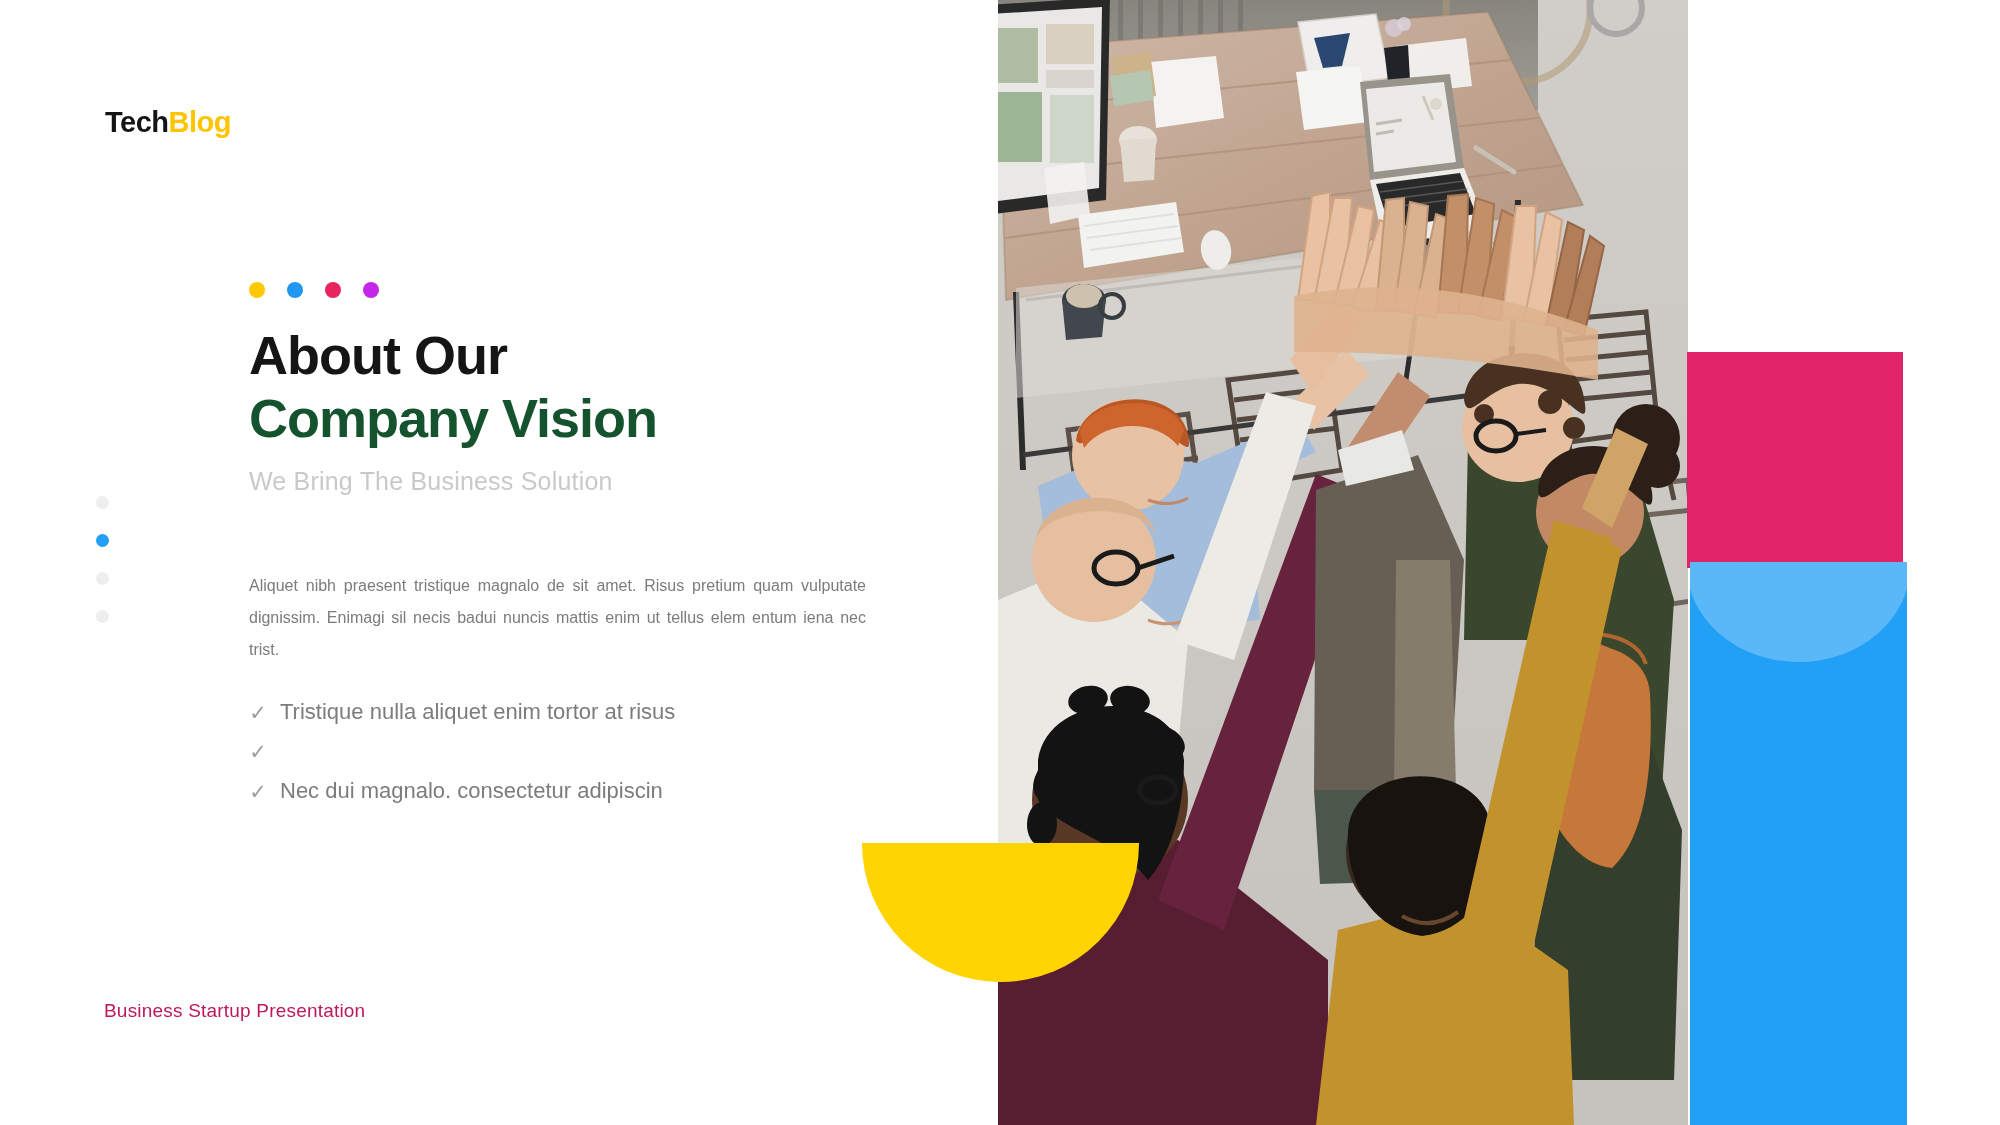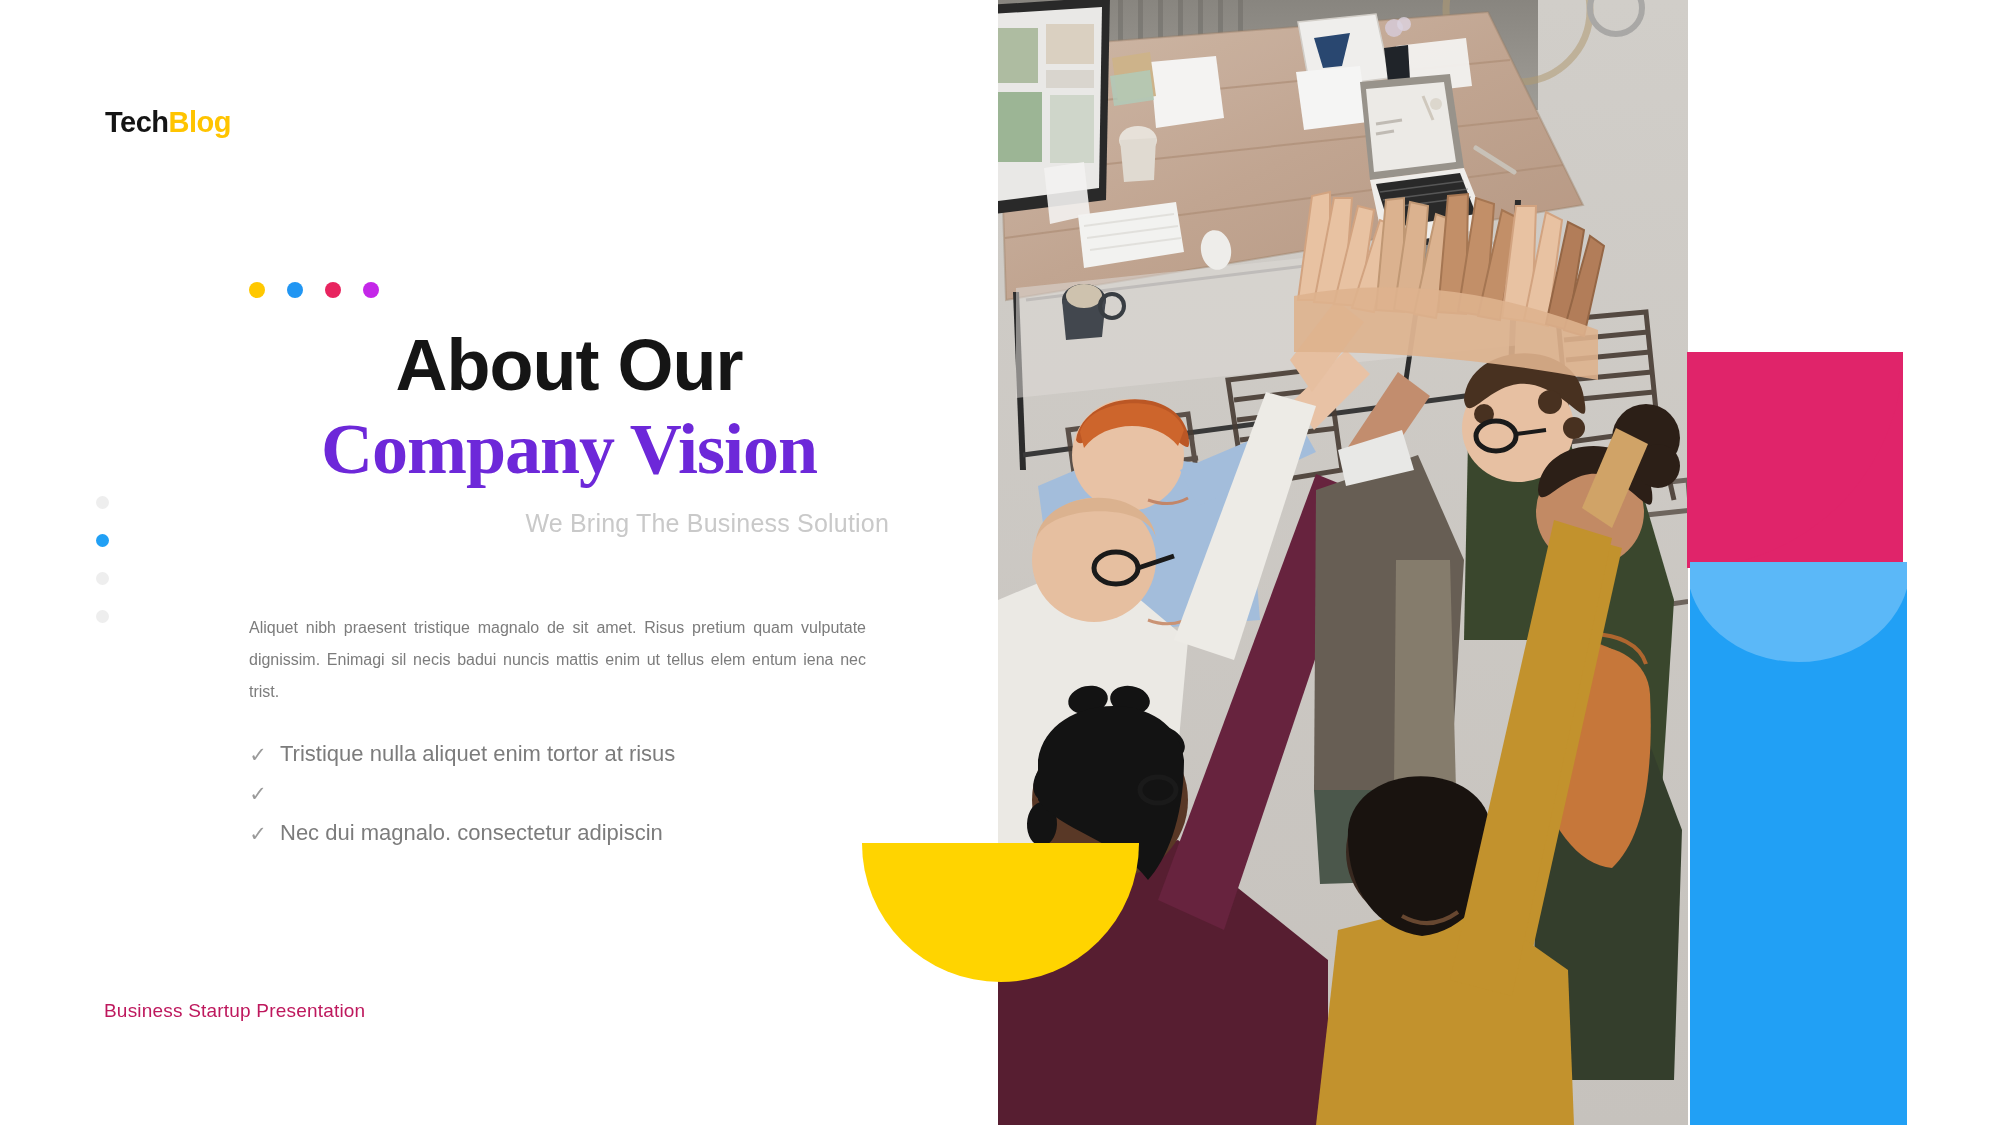--- a/index.html
+++ b/index.html
@@ -52,36 +52,34 @@
   }
 
   .dots {
     display:flex;
     gap:22px;
     margin-bottom:26px;
   }
   .dots .d { width:16px; height:16px; border-radius:50%; }
 
   .headline {
-    font-size:72px;
+    font-size:54px;
     font-weight:bold;
     line-height:1.16;
     letter-spacing:-1px;
-    text-align:center;
   }
   .headline .l1 { color:#151515; display:block; }
-  .headline .l2 { color:#6d28d9; display:block;font-family:Liberation Serif, serif; }
+  .headline .l2 { color:#14532d; display:block; }
 
   .subtitle {
     margin-top:18px;
     font-size:25px;
     color:#c9c9c9;
     font-weight:400;
     letter-spacing:0.2px;
-    text-align:right;
   }
 
   .body-copy {
     margin-top:74px;
     font-size:16px;
     line-height:2.0;
     color:#7c7c7c;
     text-align:justify;
     width:617px;
   }

